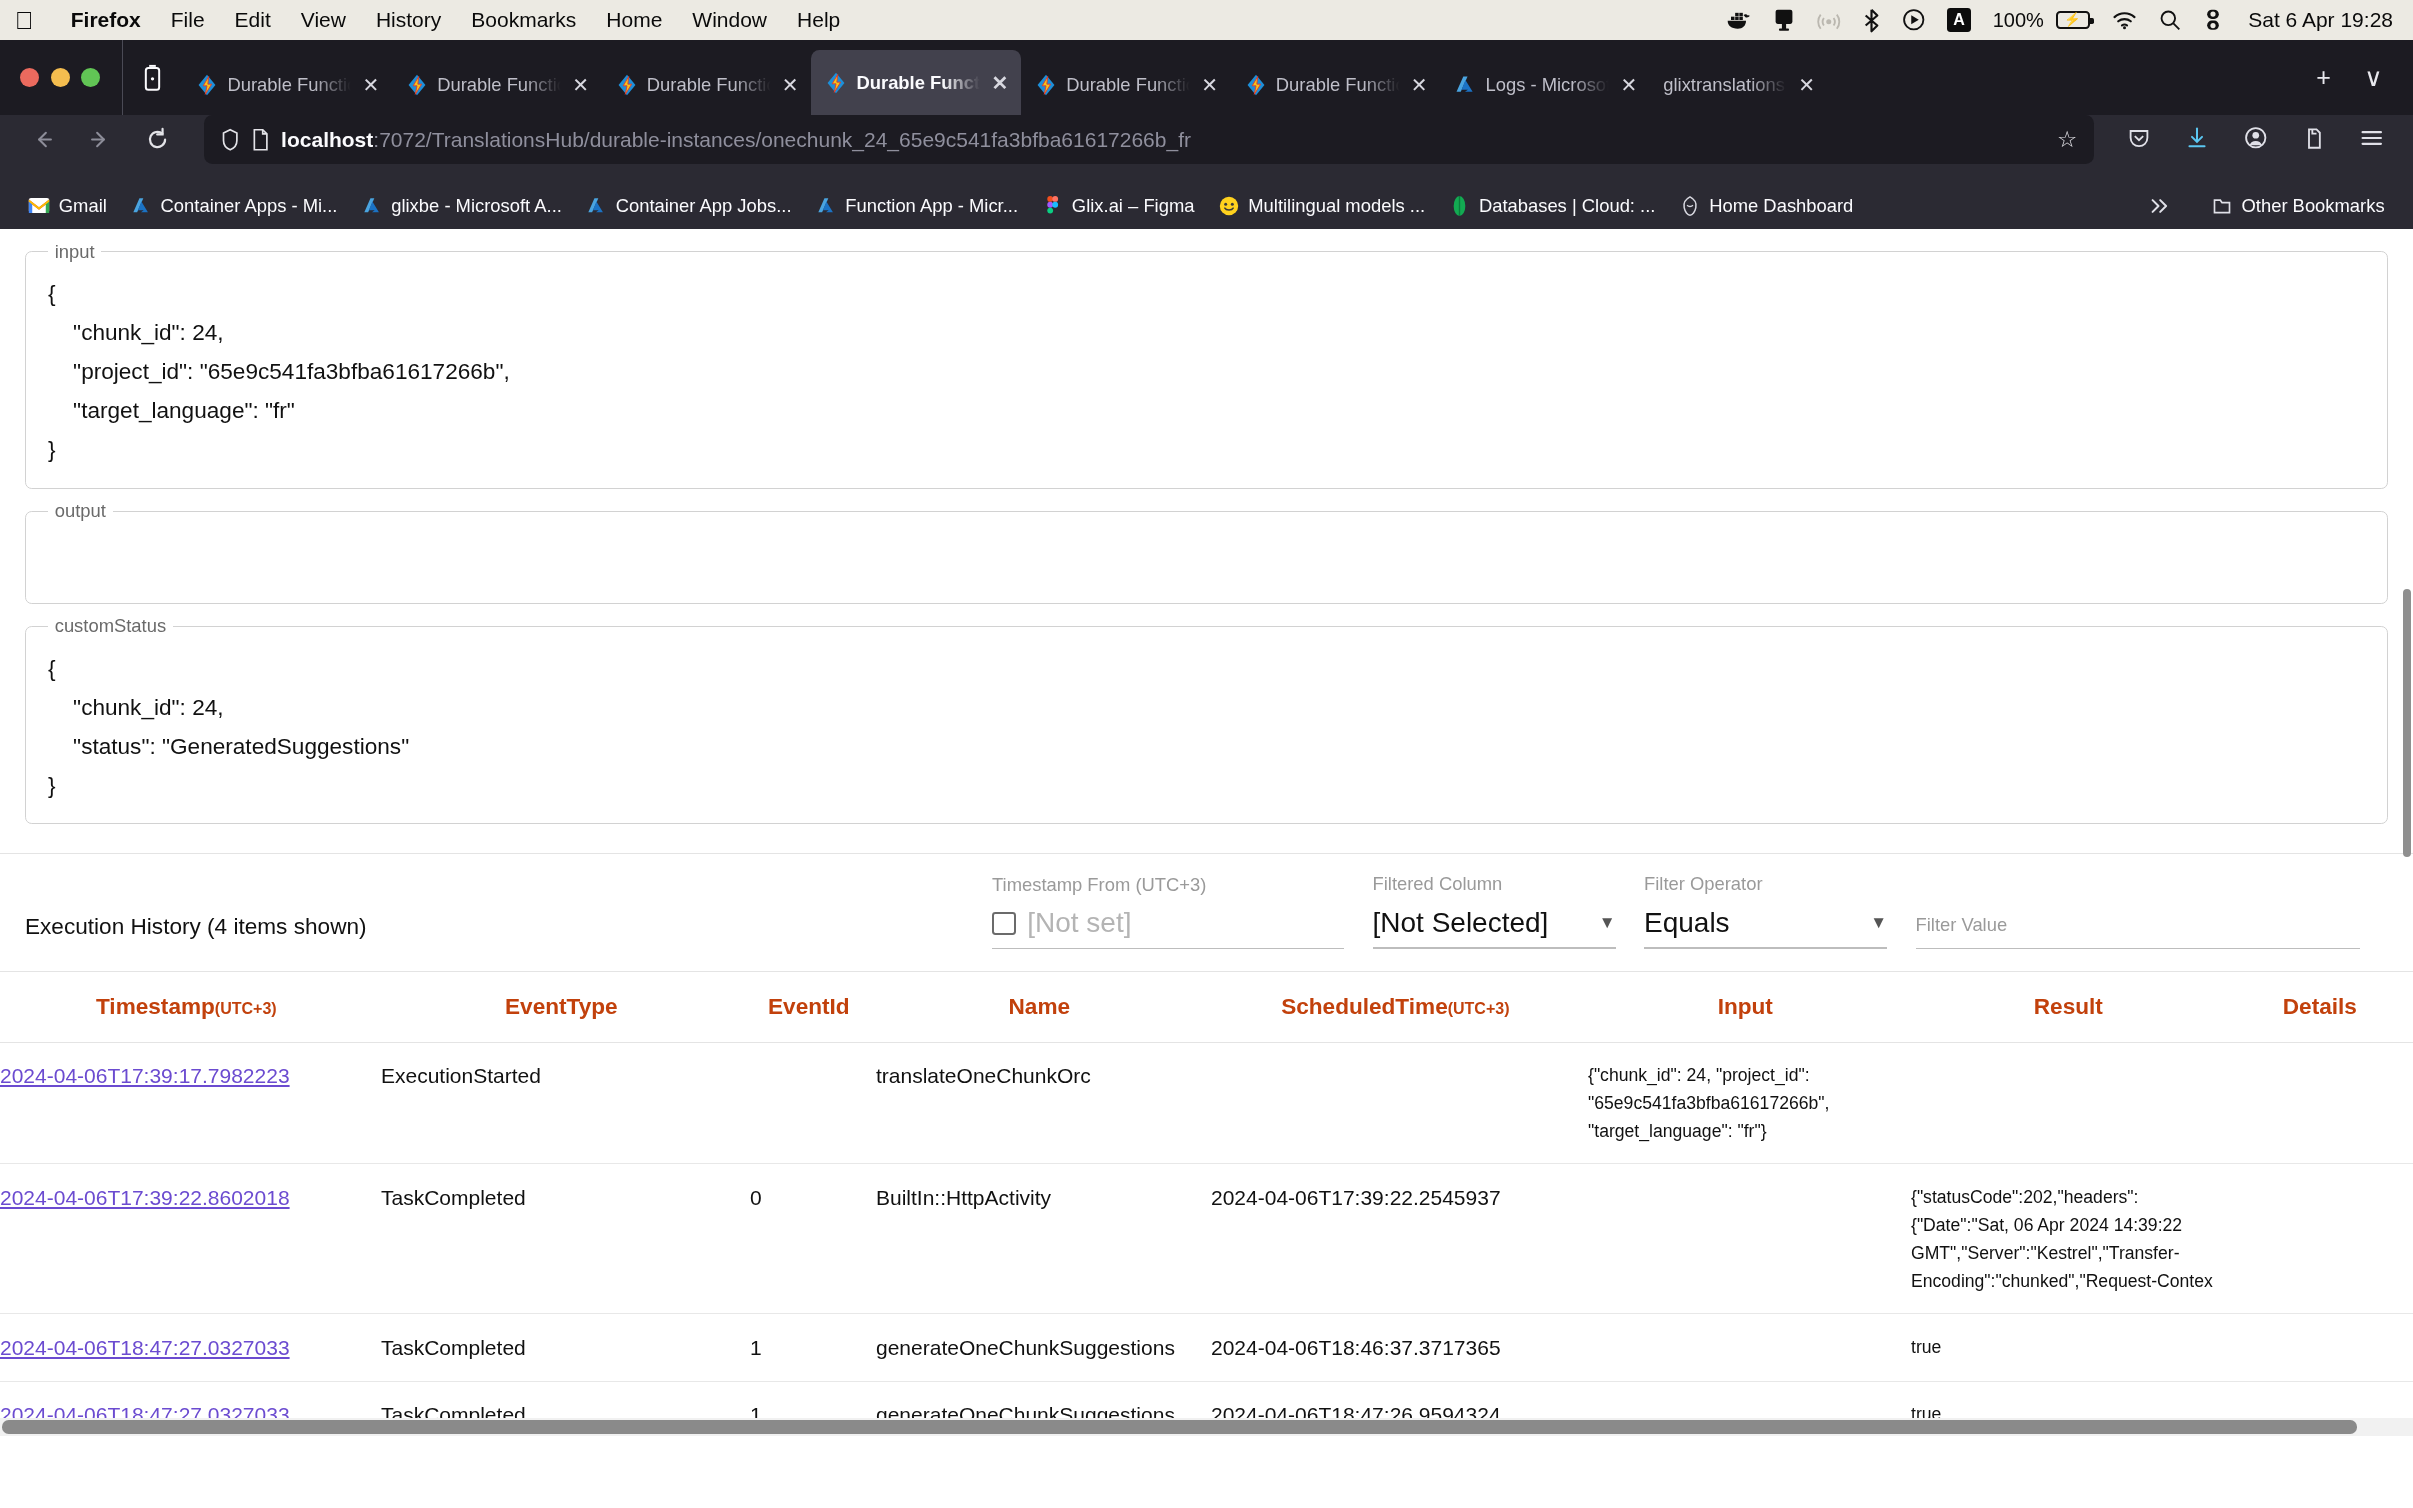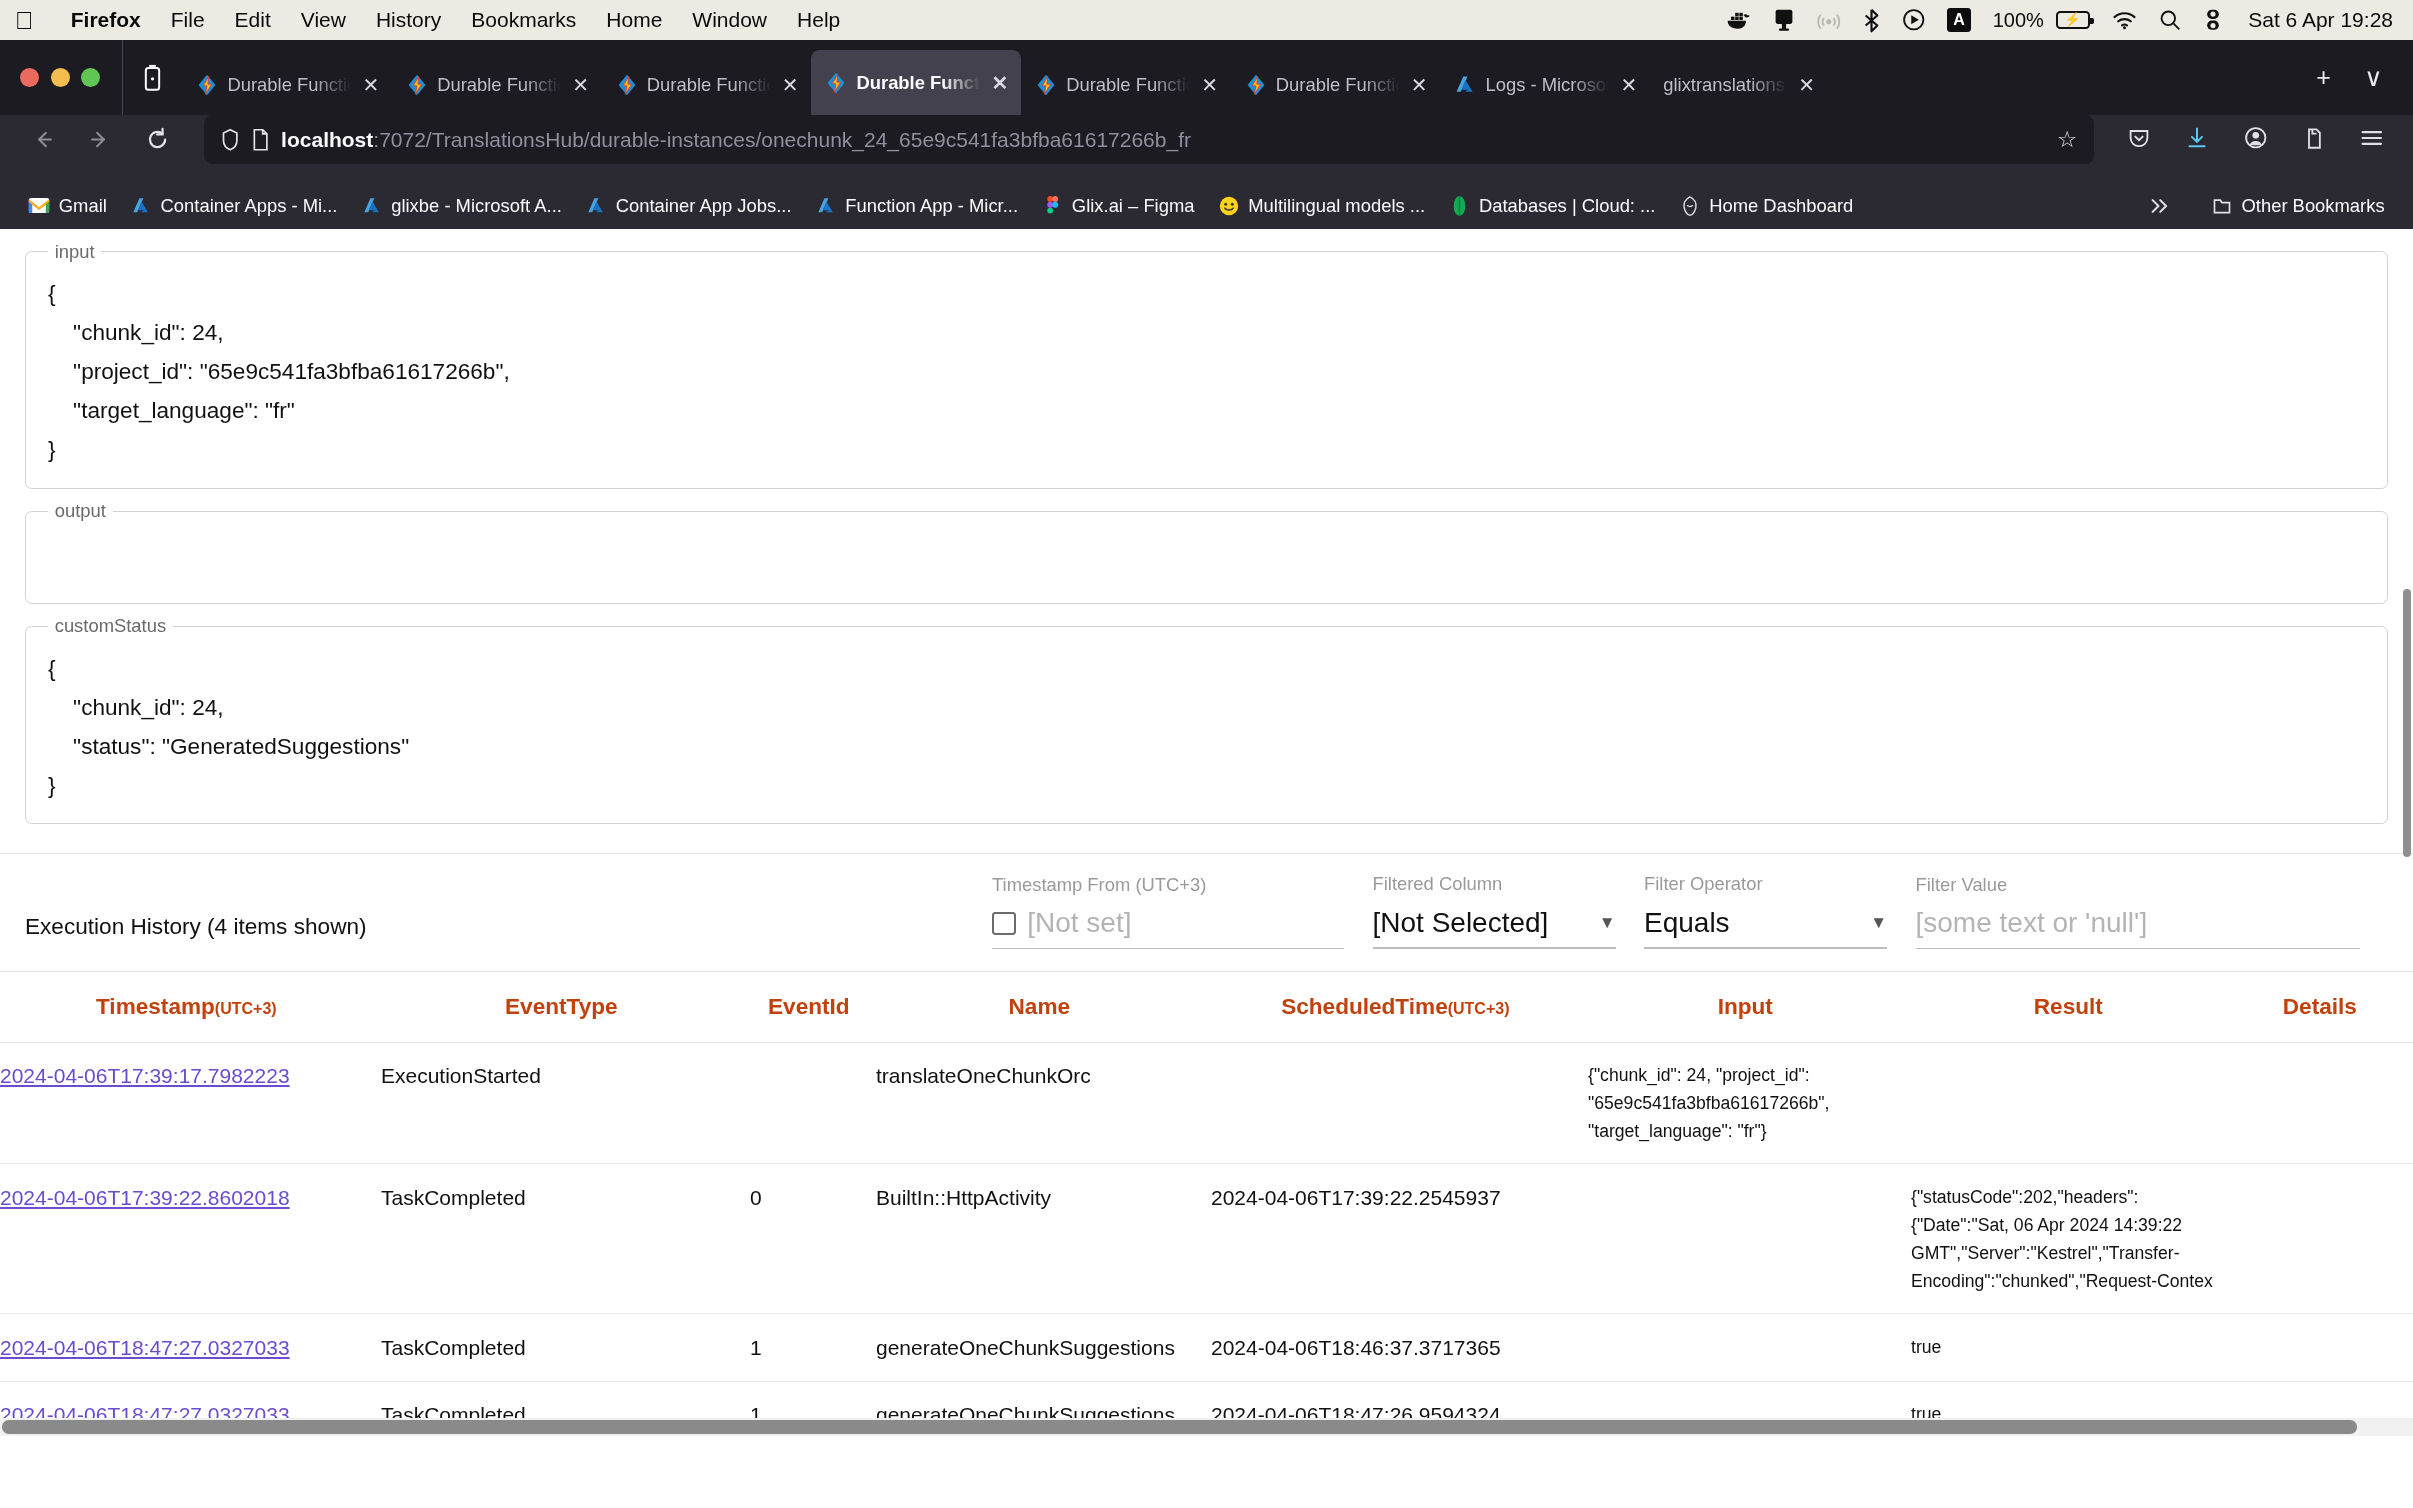--- a/index.html
+++ b/index.html
@@ -577,23 +577,20 @@
       <span class="flabel">Filter Operator</span>
       <span class="fctl">
         <span class="fval">Equals</span>
         <span class="caret">▼</span>
       </span>
       <span class="fline"></span>
     </div>
 
     <div class="field w-val">
       <span class="flabel">Filter Value</span>
-      <span class="fctl">
-        <span class="fval ph">[some text or 'null']</span>
-      </span>
       <span class="fline dotted"></span>
     </div>
   </div>
 
   <div class="tablewrap">
     <table class="hist">
       <thead>
         <tr>
           <th class="c1"><span>Timestamp</span><span class="sub">(UTC+3)</span></th>
           <th class="c2"><span>EventType</span></th>

